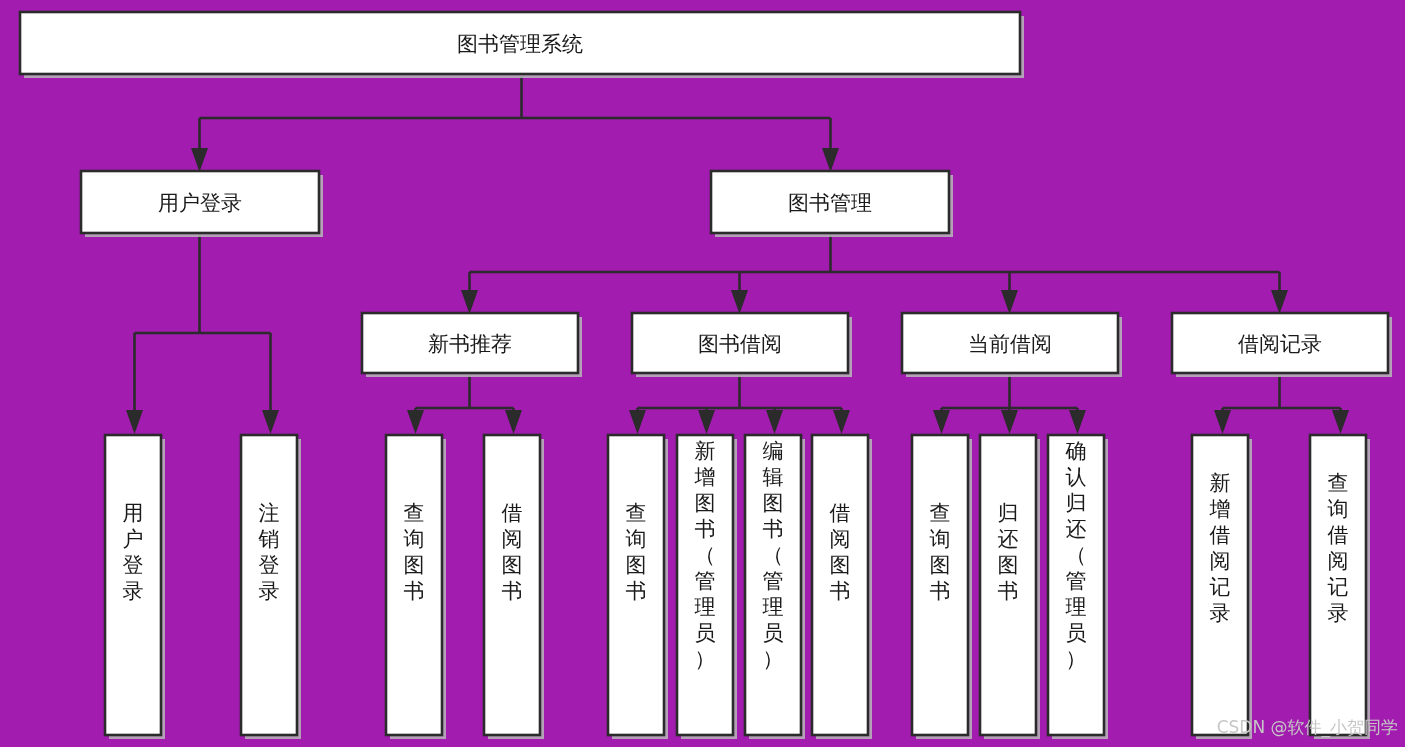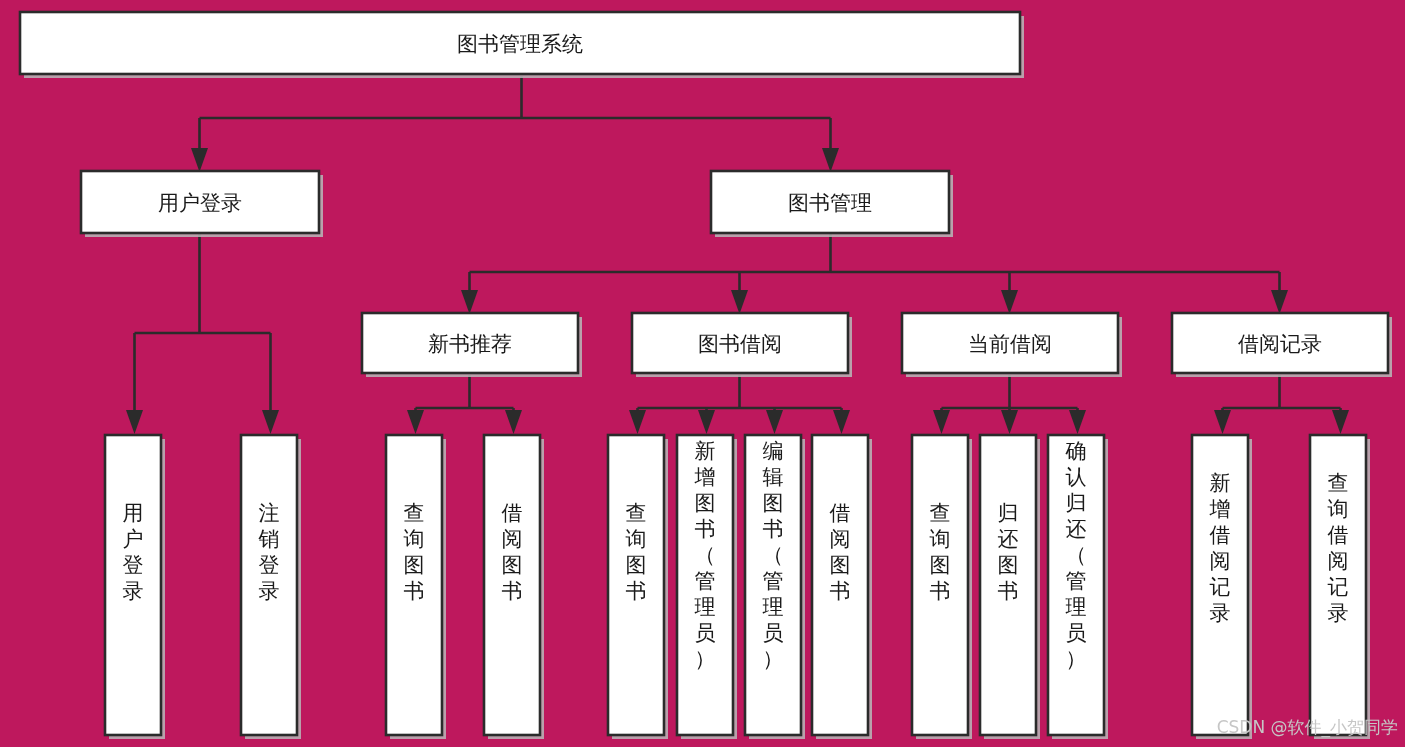--- a/index.html
+++ b/index.html
@@ -10,21 +10,21 @@
   body {
     width: 1405px;
     height: 747px;
     font-family: "DejaVu Sans", "Liberation Sans", sans-serif;
     overflow: hidden;
   }
   #diagram-root {
     position: relative;
     width: 1405px;
     height: 747px;
-    background: #be185d;
+    background: #a21caf;
   }
   svg#tree-svg {
     position: absolute;
     left: 0;
     top: 0;
     width: 1405px;
     height: 747px;
     display: block;
   }
   .node-box {

